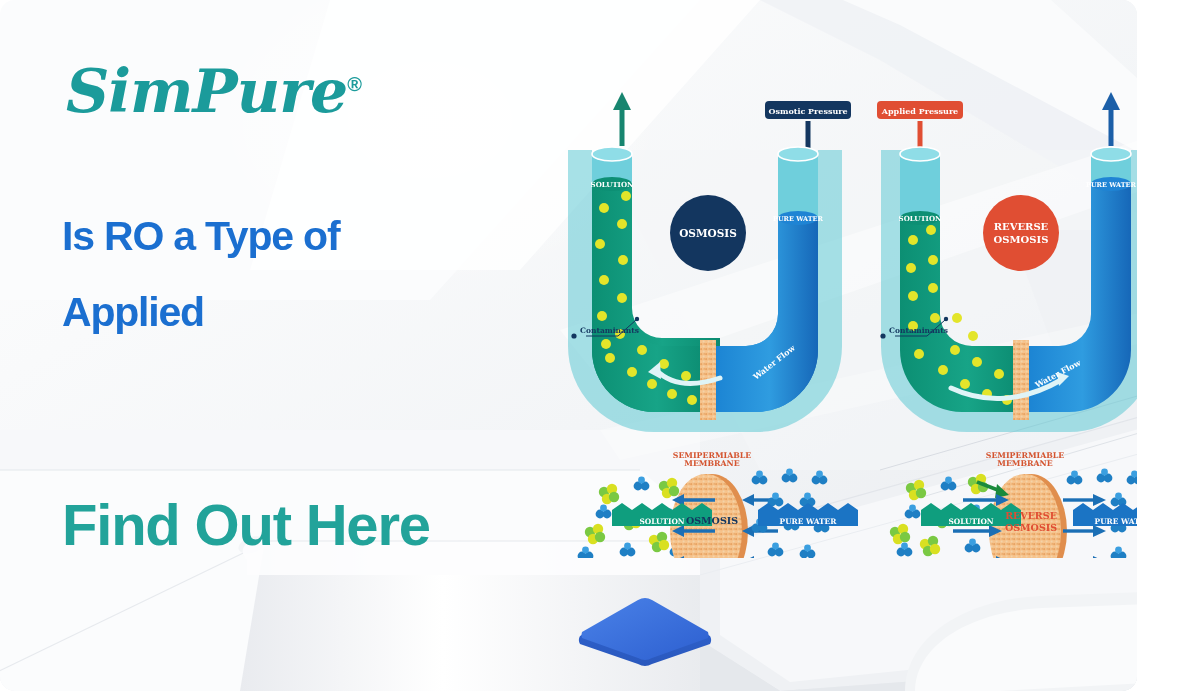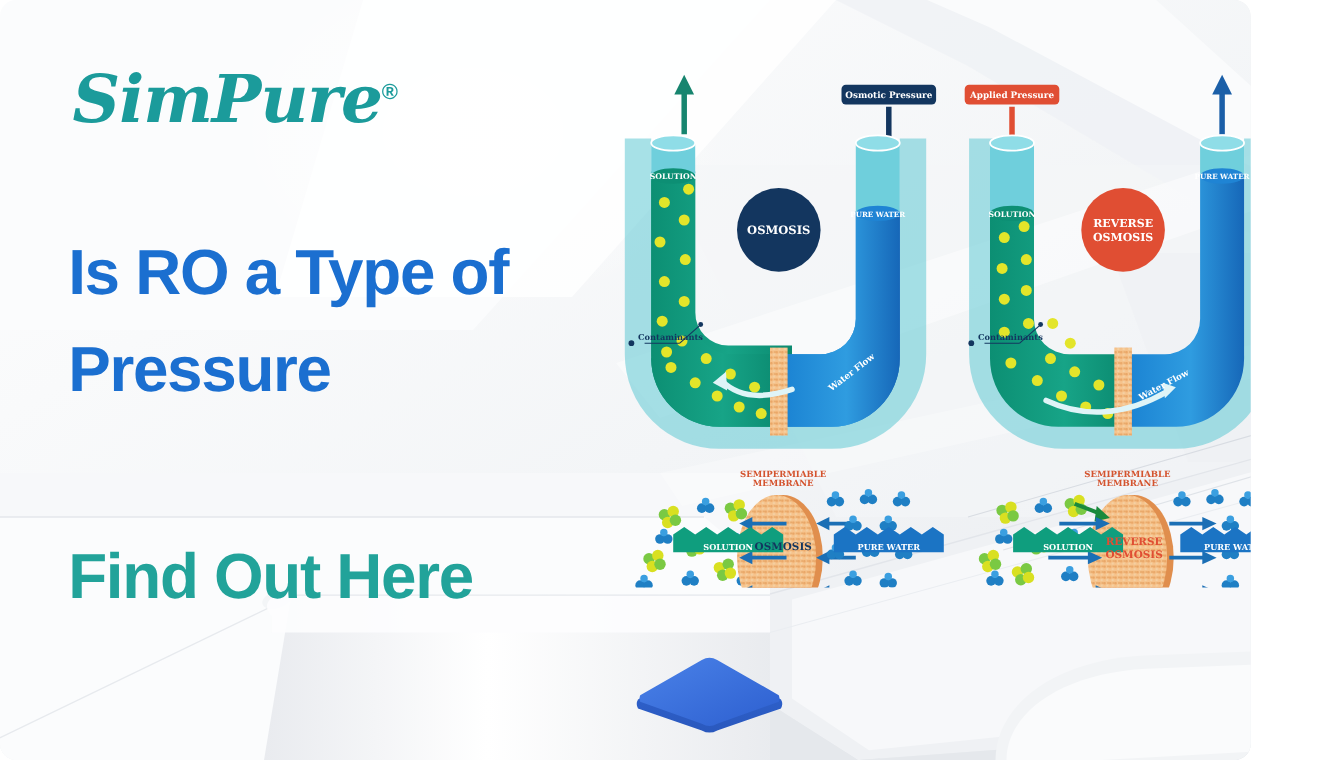--- a/index.html
+++ b/index.html
@@ -44,41 +44,40 @@
   }
 
   
   .headline {
     position: absolute; left: 62px; top: 198px;
     width: 520px;
   }
   .headline .line {
     font-family: "Liberation Sans", sans-serif;
     font-weight: bold;
-    font-size: 58px;
+    font-size: 41px;
     line-height: 76px;
     color: #1b6fd0;
     letter-spacing: -1.2px;
     white-space: nowrap;
-    margin-top: 12px;
   }
   .subhead {
     position: absolute; left: 62px; top: 462px;
     font-family: "Liberation Sans", sans-serif;
     font-weight: bold;
     font-size: 58px;
     line-height: 70px;
     letter-spacing: -1.2px;
     color: #22a39a;
     white-space: nowrap;
     margin-top: 28px;
   }
 
   
-  .diagram { position: absolute; left: 560px; top: 64px; width: 640px; height: 470px; }
+  .diagram { position: absolute; left: 560px; top: 88px; width: 640px; height: 470px; }
   .diagram svg { display: block; }
 </style>
 </head>
 <body>
 
 <div class="stage">
 
   <div class="bg">
     <svg viewBox="0 0 1200 691" xmlns="http://www.w3.org/2000/svg" aria-hidden="true">
       <defs>
@@ -171,21 +170,21 @@
     <path d="M20,44 L78,10 a14,14 0 0 1 14,0 L150,44 a8,8 0 0 1 0,8 L92,72 a14,14 0 0 1 -14,0 L20,52 a8,8 0 0 1 0,-8 Z" fill="url(#tileSide)"></path>
     <path d="M22,40 L78,8 a14,14 0 0 1 14,0 L148,40 a8,8 0 0 1 0,6 L92,66 a14,14 0 0 1 -14,0 L22,46 a8,8 0 0 1 0,-6 Z" fill="url(#tileTop)"></path>
   </svg>
 
   <div class="logo">
     <div class="logo-text"><span>SimPure</span><span class="logo-reg">®</span></div>
   </div>
 
   <div class="headline">
     <div class="line">Is RO a Type of</div>
-    <div class="line">Pressure</div>
+    <div class="line">Applied</div>
   </div>
   <div class="subhead">Find Out Here</div>
 
   <div class="diagram">
     <svg viewBox="0 0 640 470" width="640" height="470" xmlns="http://www.w3.org/2000/svg">
       <defs>
         <linearGradient id="tubeTealL" x1="0" y1="0" x2="1" y2="0">
           <stop offset="0%" stop-color="#54c4d2"></stop>
           <stop offset="60%" stop-color="#7ad6e0"></stop>
           <stop offset="100%" stop-color="#45b6c6"></stop>

